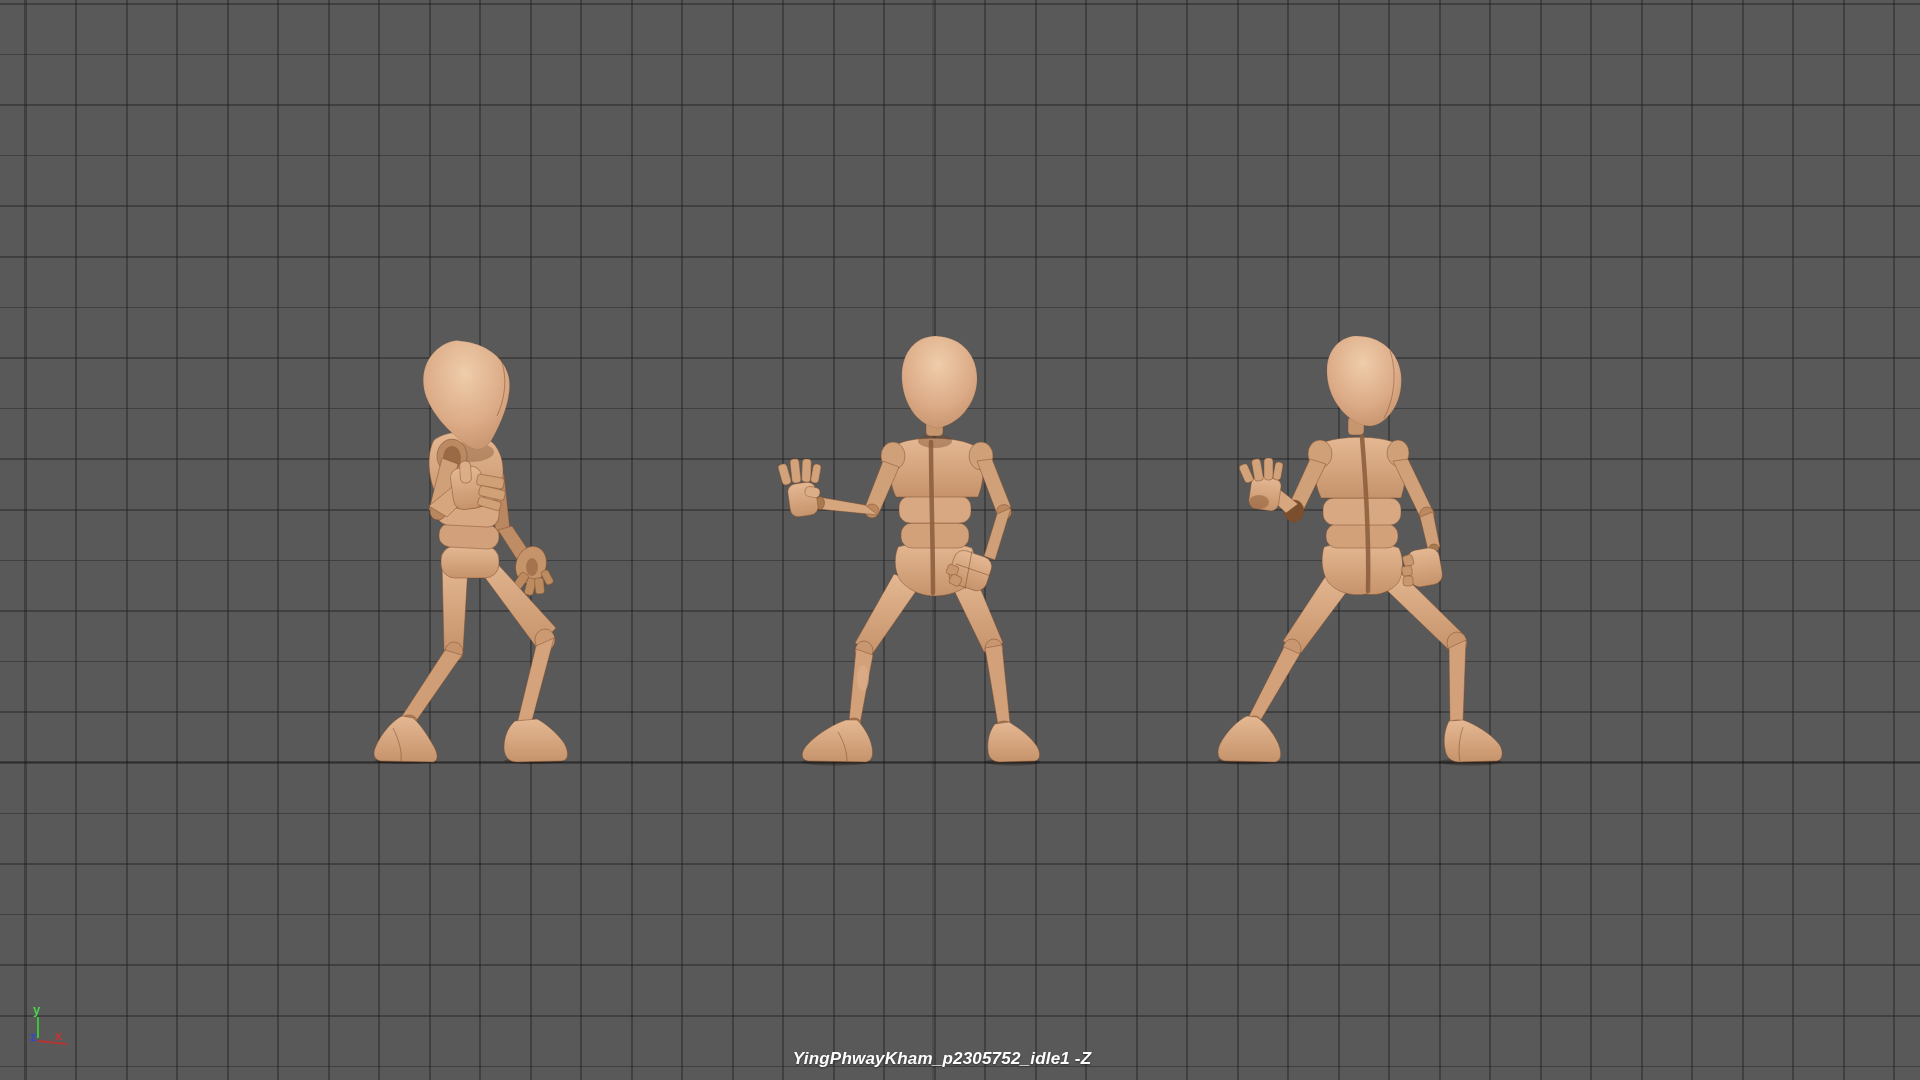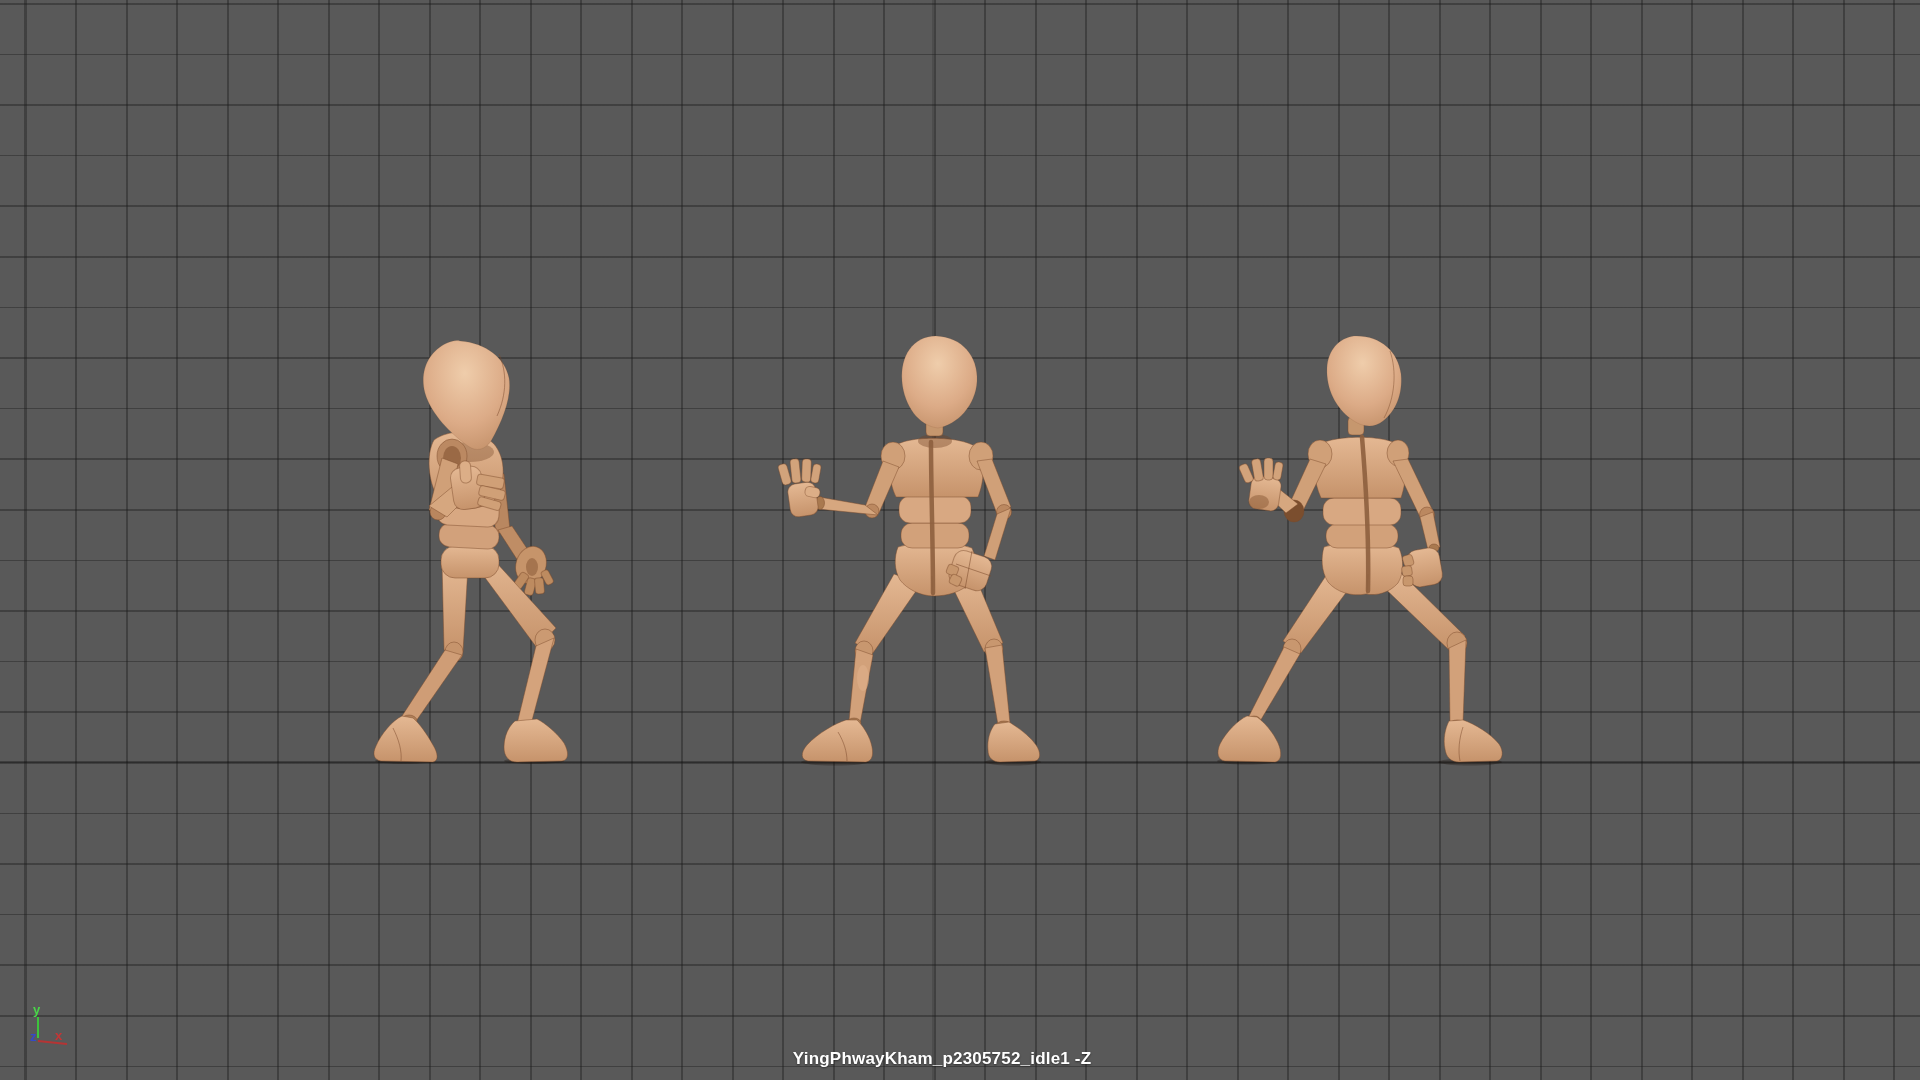--- a/index.html
+++ b/index.html
@@ -29,20 +29,21 @@
   .camera-label{
     position:absolute;
     bottom:11px;left:50%;
     transform:translateX(-56%);
     color:#ffffff;
     font-weight:bold;
     font-size:17px;
     letter-spacing:.2px;
     text-shadow:0 1px 2px rgba(0,0,0,.45);
     white-space:nowrap;
+    font-style:italic;
   }
   .gizmo-text{font-family:"Liberation Sans",sans-serif;font-weight:bold;font-size:13px;}
 </style>
 </head>
 <body>
 
 <div class="viewport">
   <div class="grid-layer"></div>
   <div class="ground-line"></div>
   <div class="center-line"></div>

